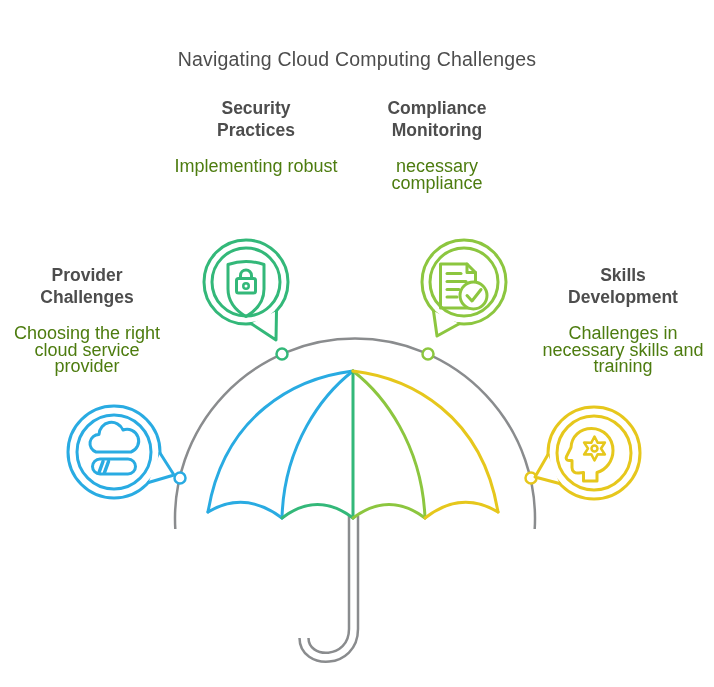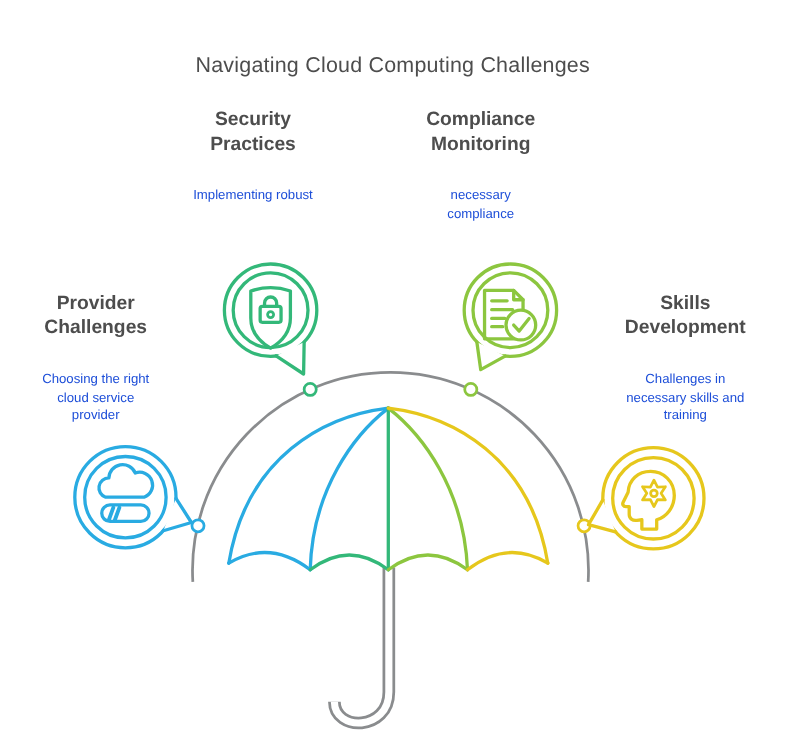--- a/index.html
+++ b/index.html
@@ -17,26 +17,26 @@
     font-size:19.5px;font-weight:normal;color:#4D4D4D;
     letter-spacing:.2px;
   }
   .label-block{position:absolute;text-align:center;}
   .label-block h2{
     margin:0;
     font-size:17.5px;font-weight:bold;color:#4D4D4D;
     line-height:22px;
   }
   .label-block p{
-    margin:28px 0 0 0;
-    font-size:12px;color:#1d4ed8;
+    margin:17px 0 0 0;
+    font-size:18px;color:#4d7c0f;
     line-height:16.5px;
   }
   .label-block span{display:block;}
-  .pos-security{left:142px;top:97px;width:176px;}
+  .pos-security{left:168px;top:97px;width:176px;}
   .pos-compliance{left:349px;top:97px;width:176px;}
   .pos-provider{left:8px;top:264px;width:158px;}
   .pos-skills{left:542px;top:264px;width:162px;}
 </style>
 </head>
 <body>
 
 <div class="canvas">
 
   <svg class="svg-layer" width="714" height="687" viewBox="0 0 714 687">

